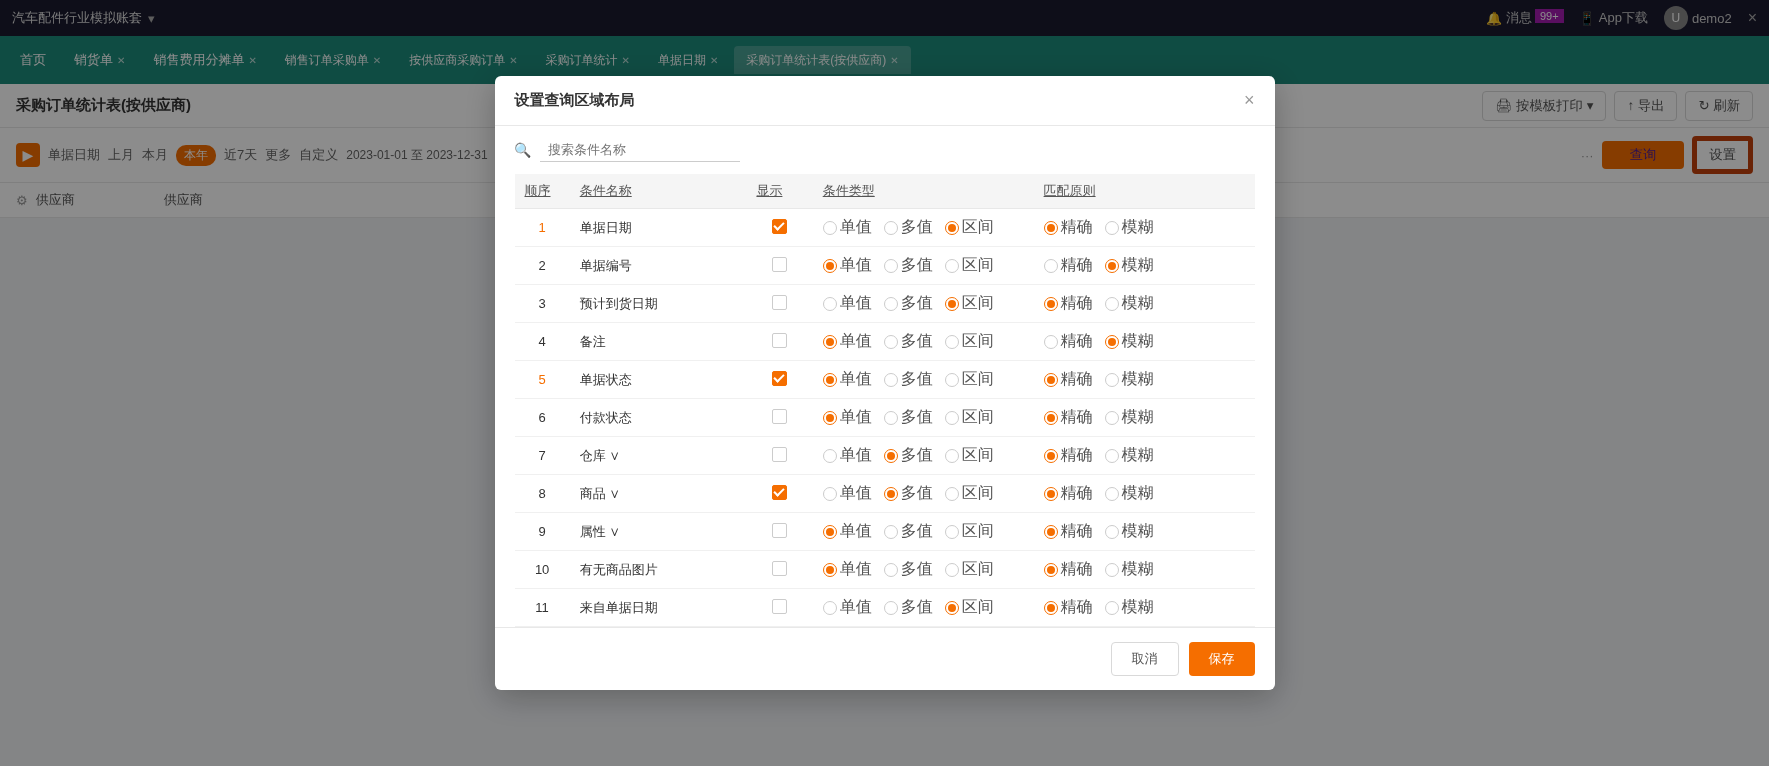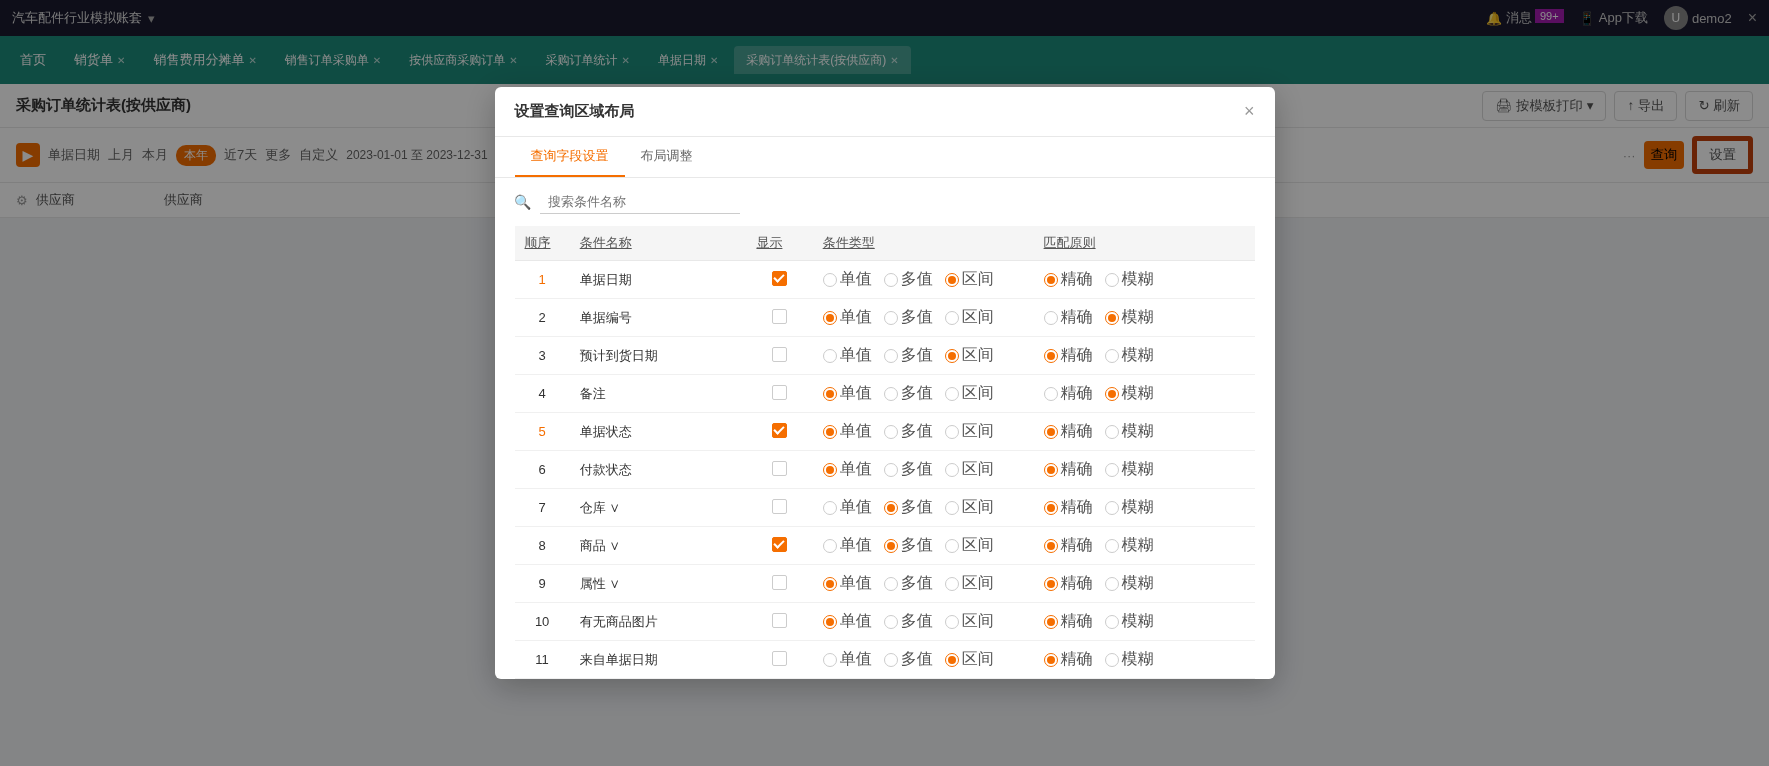--- a/index.html
+++ b/index.html
@@ -65,21 +65,21 @@
       background: #fff;
       padding: 8px 16px;
       display: flex;
       align-items: center;
       gap: 8px;
       border-bottom: 1px solid #e8e8e8;
     }
     .filter-toggle { background: #f56e00; color: #fff; border: none; border-radius: 4px; width: 24px; height: 24px; cursor: pointer; font-size: 14px; }
     .date-badge { background: #f56e00; color: #fff; border-radius: 10px; padding: 2px 8px; font-size: 12px; }
     .date-range { color: #666; font-size: 12px; }
-    .btn-query { background: #f56e00; color: #000000; border: none; border-radius: 4px; padding: 5px 7px; cursor: pointer; margin-left: auto; }
+    .btn-query { background: #f56e00; color: #4c1d95; border: none; border-radius: 4px; padding: 5px 28px; cursor: pointer; margin-left: auto; }
     .btn-settings { border: 5px solid #c2410c; background: #fff; border-radius: 4px; padding: 5px 12px; cursor: pointer; color: #555; }
 
     
     .table-area {
       background: #fff;
       margin: 0;
       position: relative;
     }
     .table-header-row {
       display: flex;
@@ -375,28 +375,20 @@
 </div>
 
 <div class="overlay">
   <div class="modal">
 
     <div class="modal-header">
       <span class="modal-title">设置查询区域布局</span>
       <span class="modal-close">×</span>
     </div>
 
-    <div class="modal-tabs">
-      <div class="modal-tab active">
-        <span>查询字段设置</span>
-      </div>
-      <div class="modal-tab">
-        <span>布局调整</span>
-      </div>
-    </div>
 
     <div class="modal-search">
       <span class="search-icon">🔍</span>
       <input type="text" placeholder="搜索条件名称" style="">
     </div>
 
     <div class="modal-table-wrap">
       <table class="modal-table">
         <thead>
           <tr>
@@ -768,14 +760,18 @@
                     <span class="radio-circle"></span>
                     <span class="radio-label">模糊</span>
                   </span>
                 </div>
               </td>
             </tr>
           </tbody>
       </table>
     </div>
 
+    <div class="modal-footer">
+      <button class="btn-cancel">取消</button>
+      <button class="btn-save">保存</button>
+    </div>
   </div>
 </div>
 
 </body></html>

